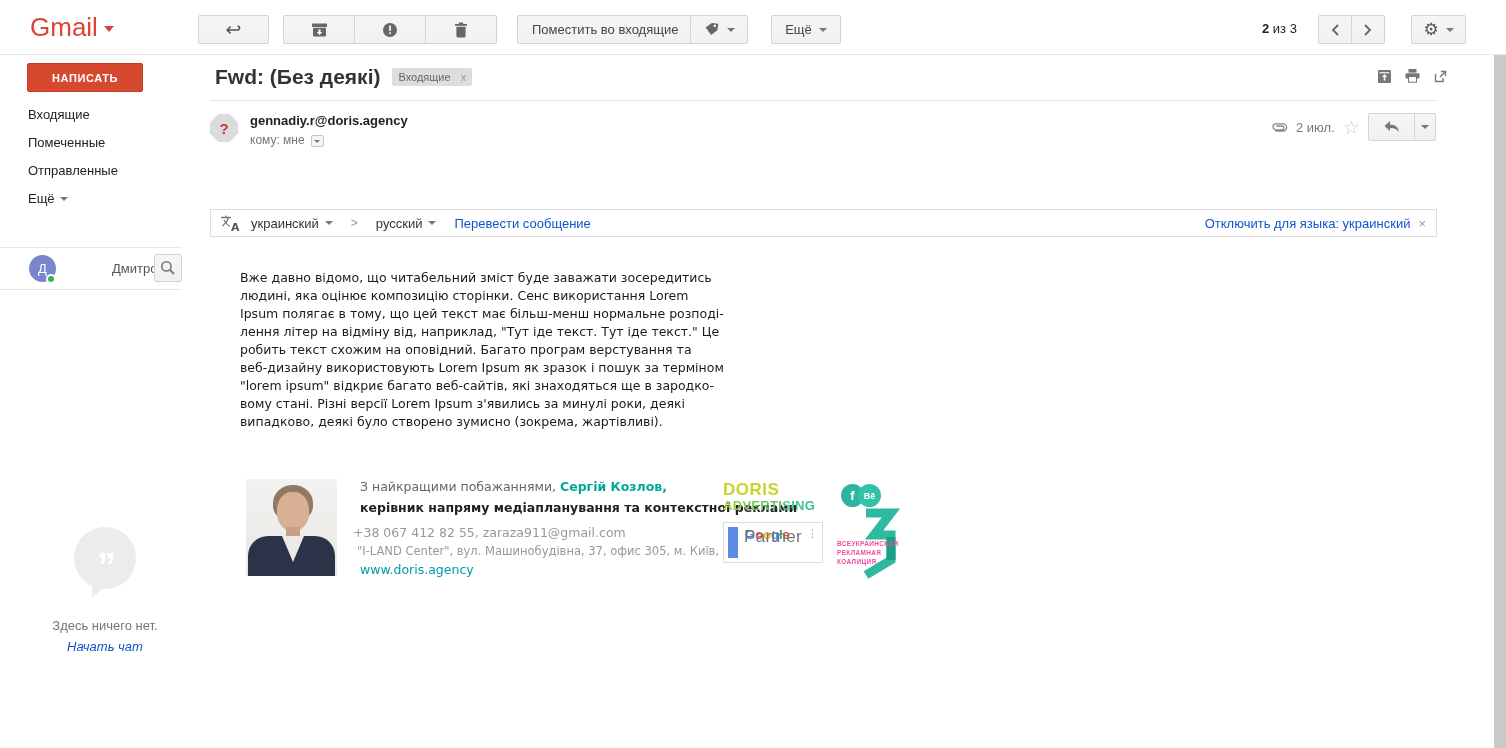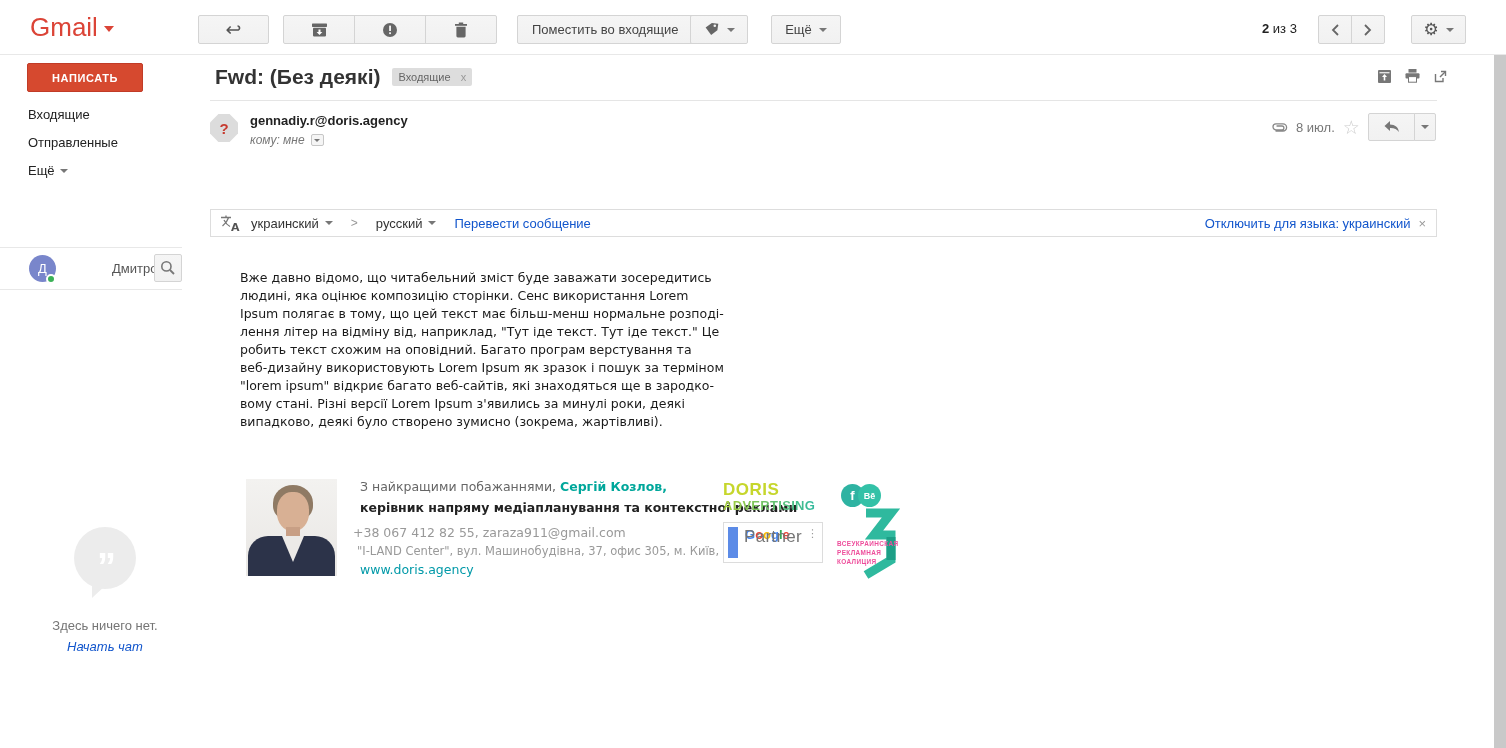--- a/index.html
+++ b/index.html
@@ -46,21 +46,21 @@
   .subject-row { position:absolute; left:8px; top:10px; display:flex; align-items:center; }
   .subject { font-size:21px; color:#333; }
   .label-chip { margin-left:12px; background:#ddd; color:#666; font-size:11px; padding:3px 6px; border-radius:2px; display:flex; align-items:center; cursor:pointer; }
   .label-chip .chip-x { margin-left:10px; color:#999; cursor:pointer; }
   .subject-icons { position:absolute; left:1168px; top:12px; display:flex; gap:10px; }
   .subject-icons .icn { width:18px; height:18px; cursor:pointer; display:flex; align-items:center; justify-content:center; }
 
   .msg-card { position:absolute; left:3px; top:45px; width:1227px; border-top:1px solid #e5e5e5; height:640px; }
   .sender-avatar { position:absolute; left:0; top:13px; width:28px; height:28px; background:#dcdcdc; color:#C63A2F; font-weight:bold; font-size:15px; display:flex; align-items:center; justify-content:center; clip-path:polygon(30% 0,70% 0,100% 30%,100% 70%,70% 100%,30% 100%,0 70%,0 30%); }
   .sender-email { position:absolute; left:40px; top:12px; font-size:13px; font-weight:bold; color:#222; }
-  .to-line { position:absolute; left:40px; top:32px; font-size:12px; color:#777; display:flex; align-items:center;font-style:italic; }
+  .to-line { position:absolute; left:40px; top:32px; font-size:12px; color:#777; display:flex; align-items:flex-end; }
   .to-dd { margin-left:6px; width:13px; height:12px; border:1px solid #c6c6c6; background:#f5f5f5; border-radius:2px; display:flex; align-items:center; justify-content:center; cursor:pointer; }
   .to-dd .tri-down { border-left-width:3px; border-right-width:3px; border-top-width:3px; }
   .hdr-right { position:absolute; left:1060px; top:12px; display:flex; align-items:center; }
   .hdr-date { font-size:13px; color:#777; margin:0 8px 0 6px; }
   .star { font-size:19px; color:#ccc; cursor:pointer; margin-right:8px; }
   .reply-split { display:flex; height:28px; }
   .reply-split .seg { height:28px; background:linear-gradient(#f5f5f5,#f1f1f1); border:1px solid #d4d4d4; display:flex; align-items:center; justify-content:center; cursor:pointer; }
   .reply-split .seg.main-seg { width:47px; border-radius:2px 0 0 2px; }
   .reply-split .seg.dd-seg { width:22px; margin-left:-1px; border-radius:0 2px 2px 0; }
 
@@ -183,20 +183,21 @@
     </button>
   </header>
 
   <aside class="sidebar">
     <button class="compose">
         <span>НАПИСАТЬ</span>
       </button>
 
     <ul class="nav">
       <li><span>Входящие</span></li>
+      <li><span>Помеченные</span></li>
       <li><span>Отправленные</span></li>
       <li><span>Ещё</span><i class="tri-down"></i></li>
     </ul>
 
     <div class="side-hr" style="top:192px;"></div>
 
     <div class="userrow">
       <div class="avatar">
           <span>Д</span>
         </div>
@@ -263,21 +264,21 @@
         <span>кому: мне</span>
         <span class="to-dd">
             <i class="tri-down"></i>
           </span>
       </div>
 
       <div class="hdr-right">
         <svg width="20" height="14" viewBox="0 0 20 14">
             <path d="M6 11 H13 A3.6 3.6 0 0 0 13 3.8 H6 A3 3 0 0 0 6 9.8 H12 A1.9 1.9 0 0 0 12 6 H7" fill="none" stroke="#888" stroke-width="1.3" stroke-linecap="round"></path>
           </svg>
-        <span class="hdr-date">8 июл.</span>
+        <span class="hdr-date">2 июл.</span>
         <span class="star">☆</span>
         <span class="reply-split">
           <span class="seg main-seg">
             <svg width="17" height="14" viewBox="0 0 17 14">
                 <path d="M7 1 1.5 6l5.5 5V8c4.5-.1 7 1.3 8.8 4C15.5 7 12 4.6 7 4.4z" fill="#777"></path>
               </svg>
           </span>
           <span class="seg dd-seg">
               <i class="tri-down"></i>
             </span>

